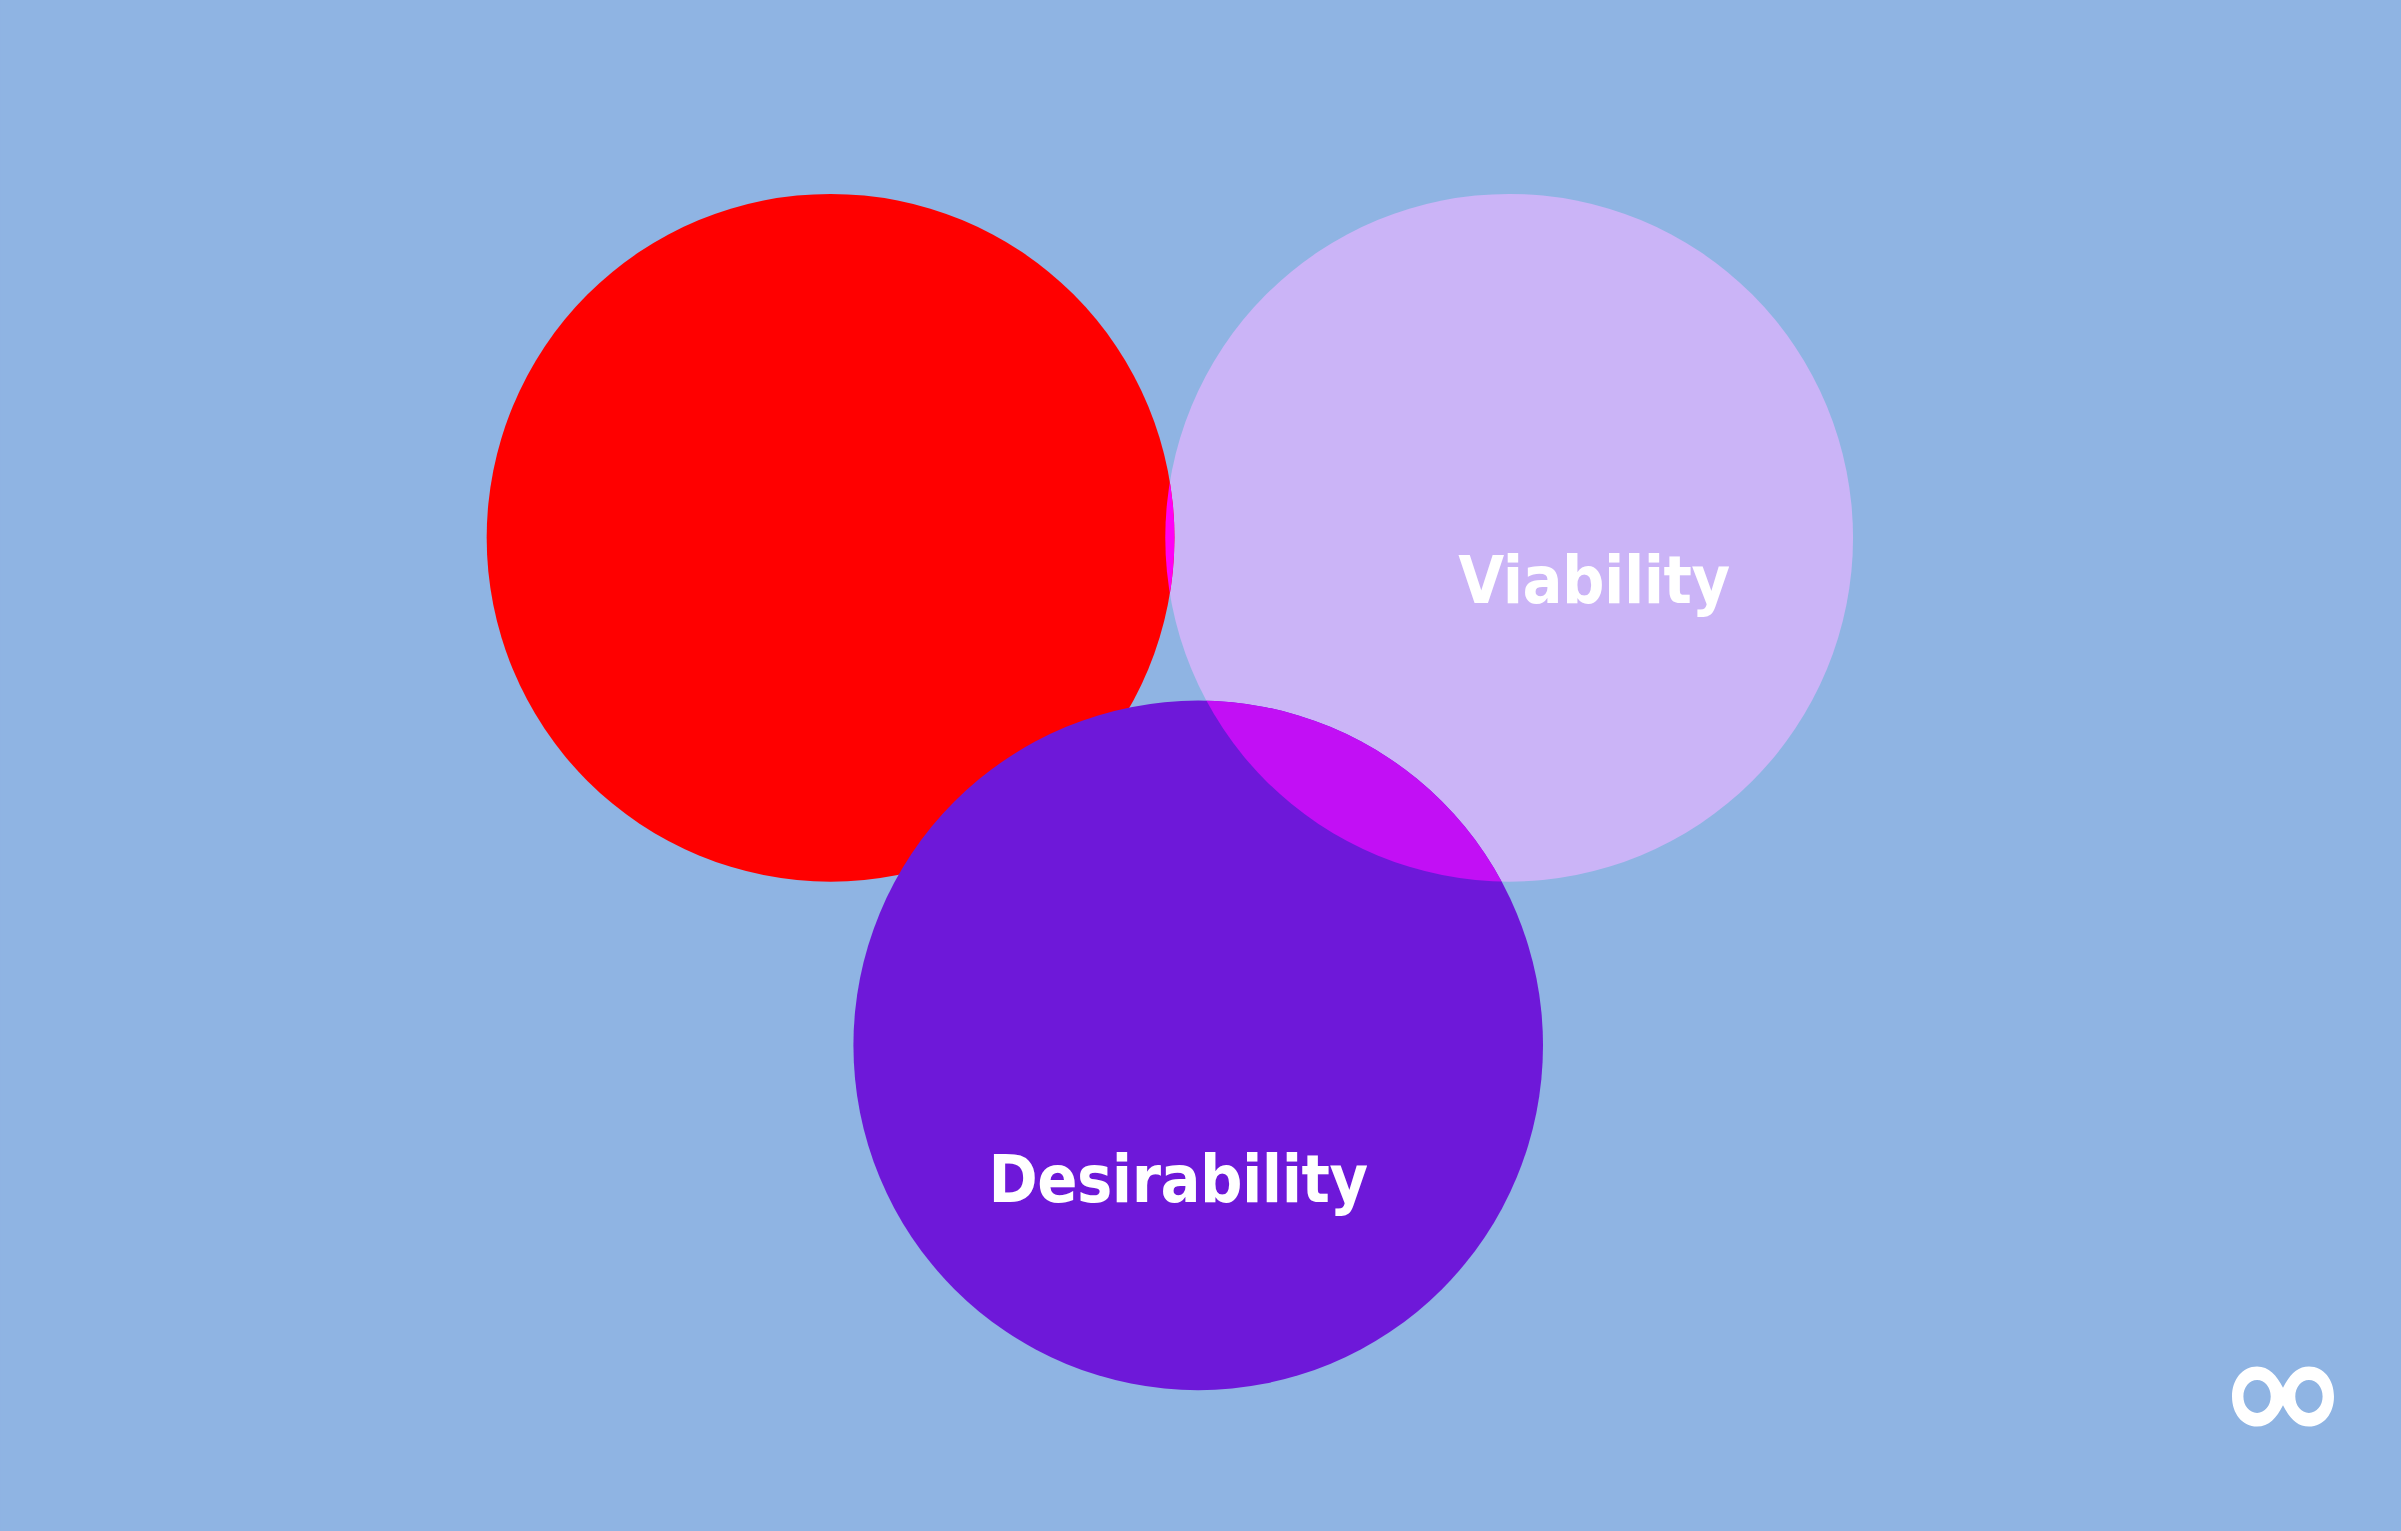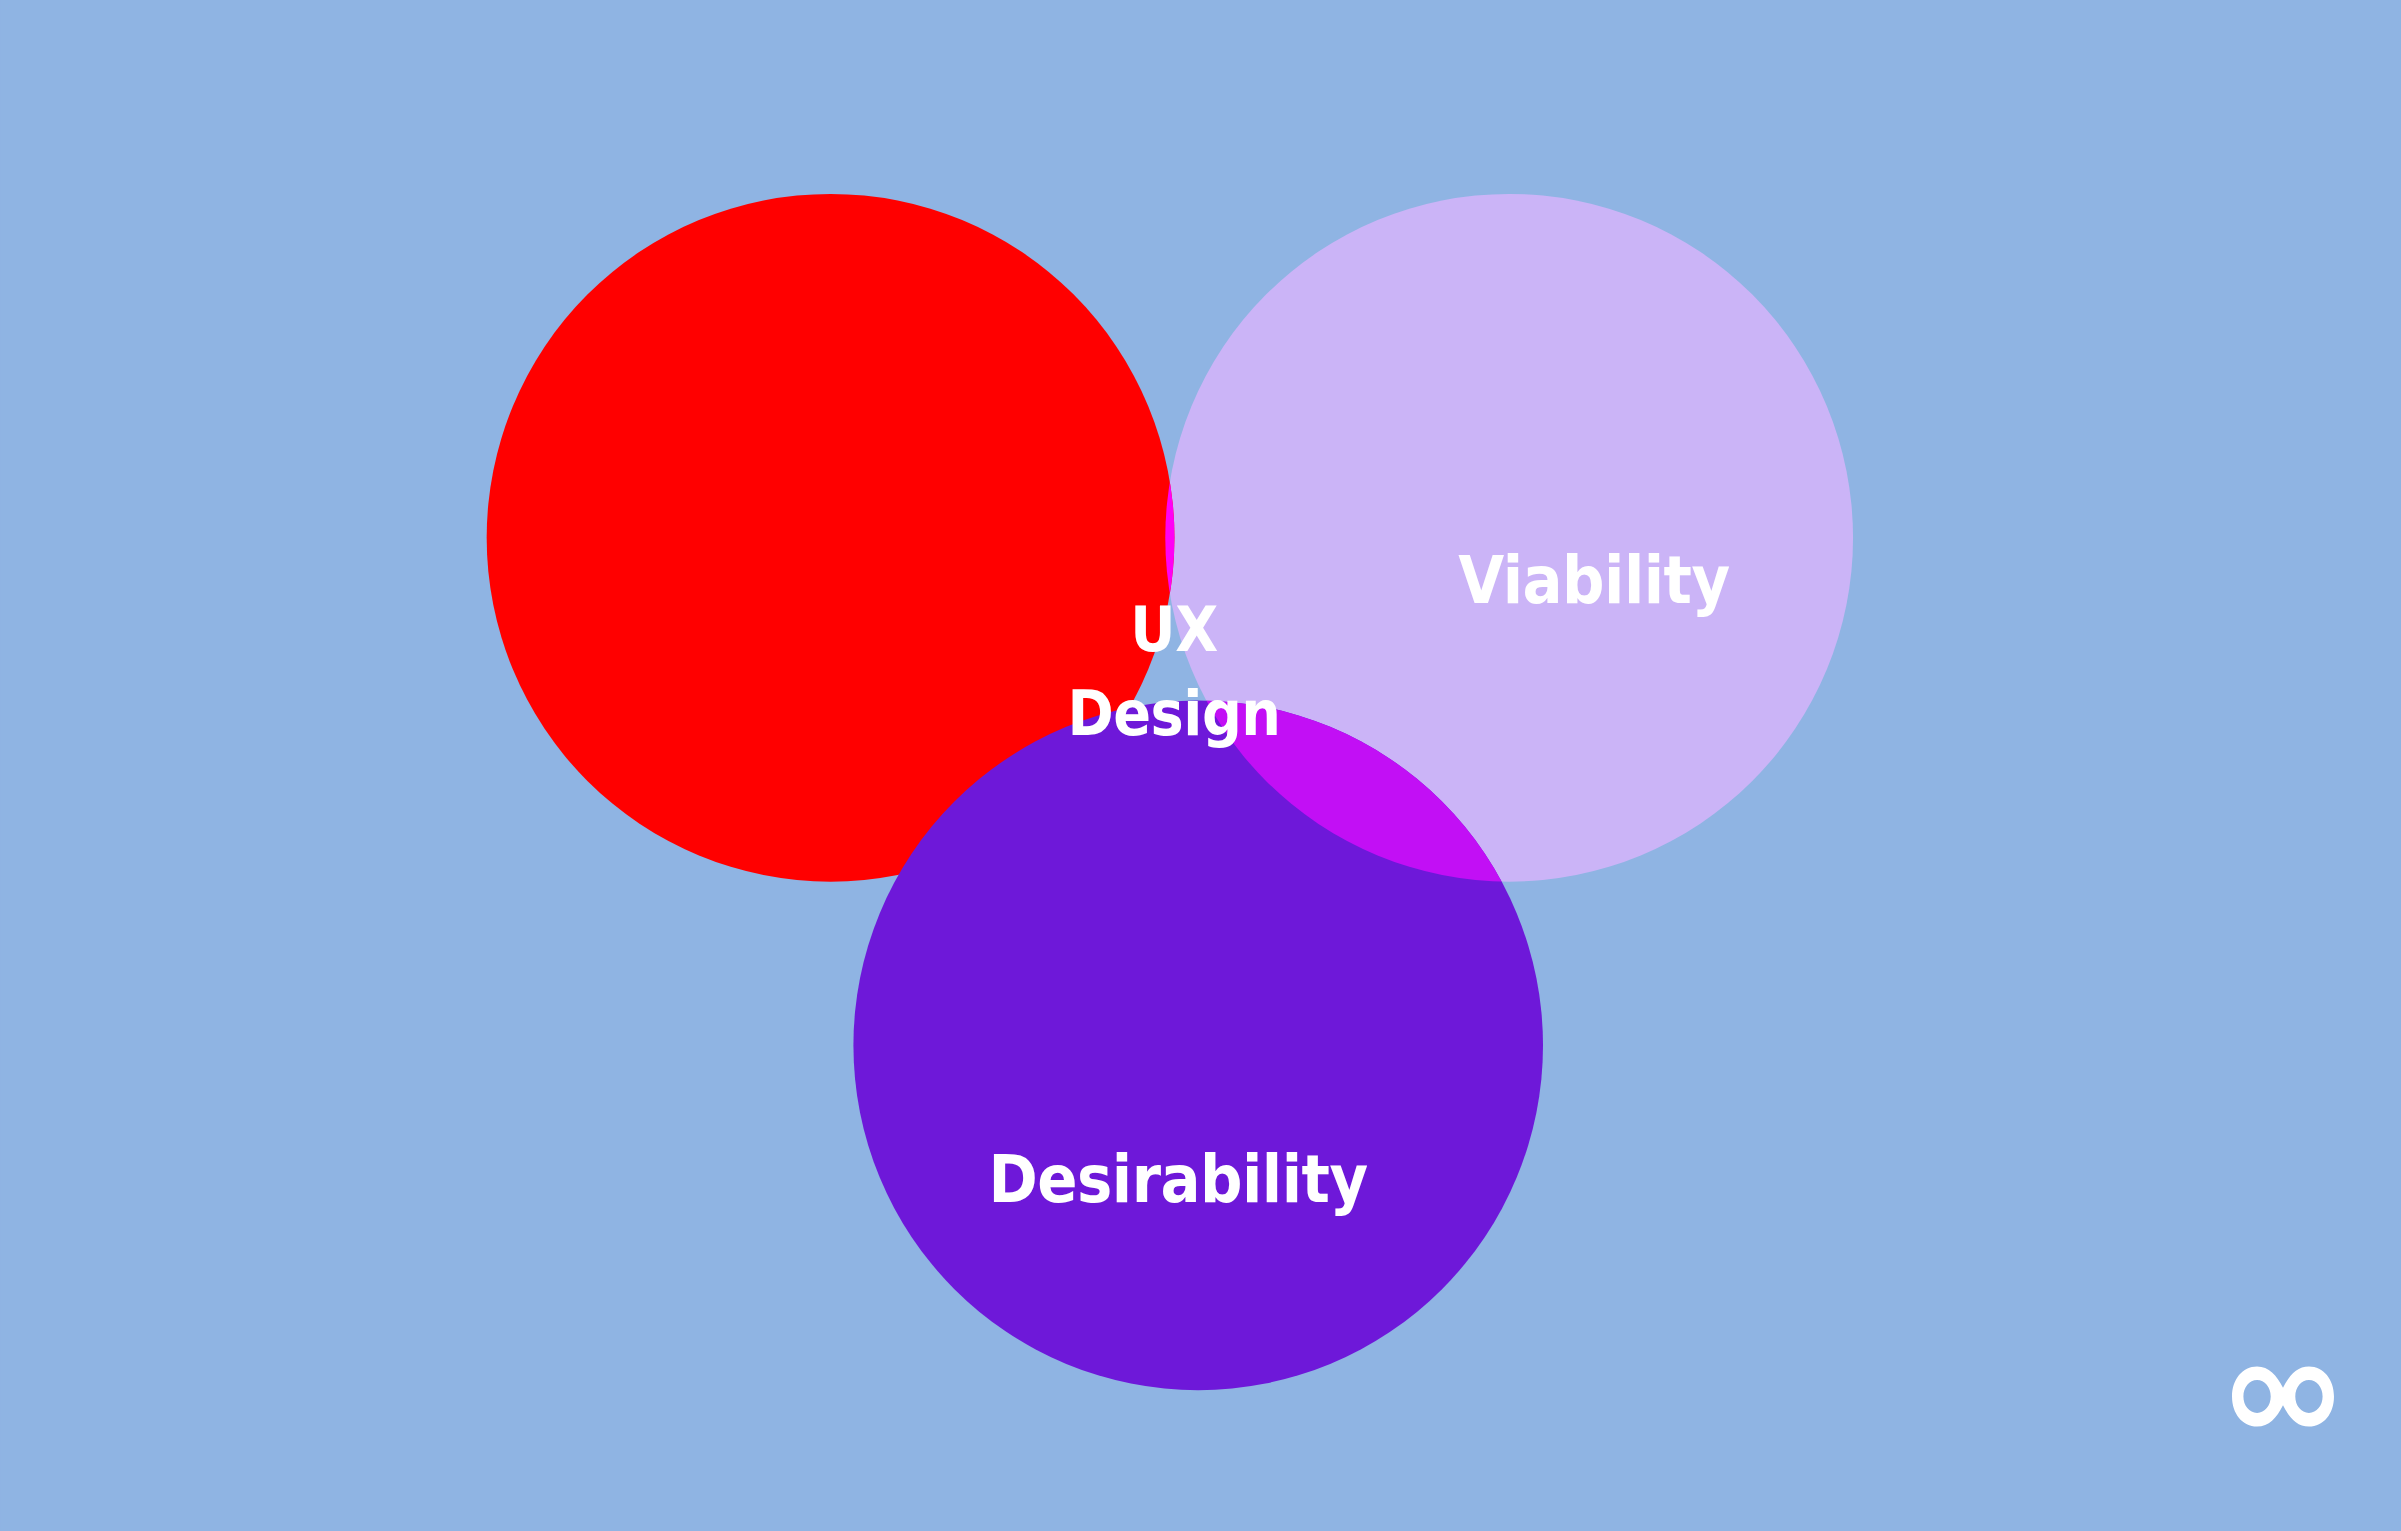--- a/index.html
+++ b/index.html
@@ -116,24 +116,20 @@
     <g clip-path="url(#clip-viability)">
       <circle id="circle-overlap-fv" cx="1310" cy="1143" r="377" fill="#C20FF5"></circle>
     </g>
   </svg>
 
 
   <div class="venn-label" id="label-viability" style="left: 1594px; top: 535px; color: rgb(255, 255, 255); margin-top: 46px;">Viability</div>
 
   <div class="venn-label" id="label-feasibility" style="left: 1178px; top: 1180px; color: rgb(255, 255, 255);">Desirability</div>
 
-  <div class="venn-label" id="label-ux-design" style="left: 1174px; top: 672px; color: rgb(255, 255, 255);">
-    <span class="l1">UX</span>
-    <span class="l2">Design</span>
-  </div>
 
   <div id="logo-infinity">
     <svg viewBox="0 0 118 78" xmlns="http://www.w3.org/2000/svg">
       <path d="M30.5 6
                C14.5 6 3 20 3 39
                C3 58 14.5 72 30.5 72
                C43.5 72 52 62.5 59 48.5
                C66 62.5 74.5 72 87.5 72
                C103.5 72 115 58 115 39
                C115 20 103.5 6 87.5 6

